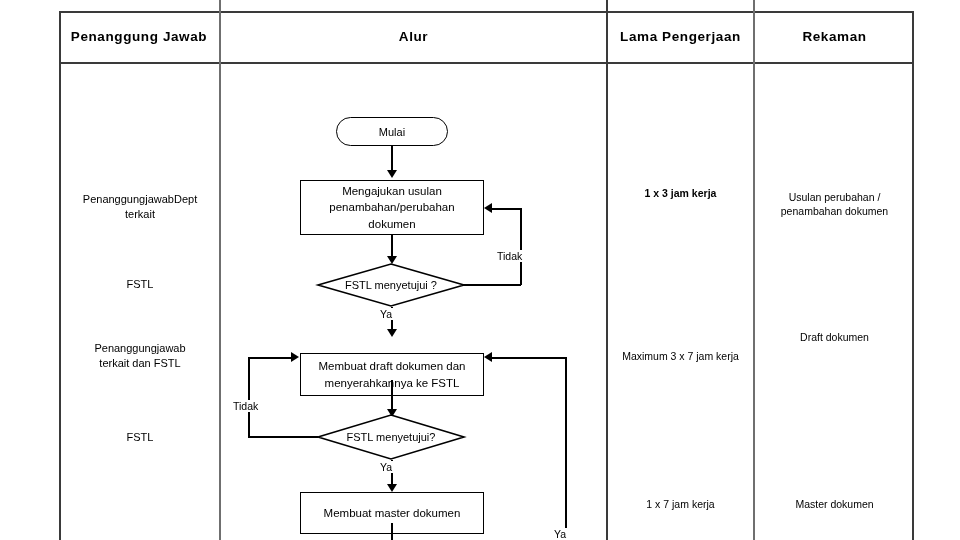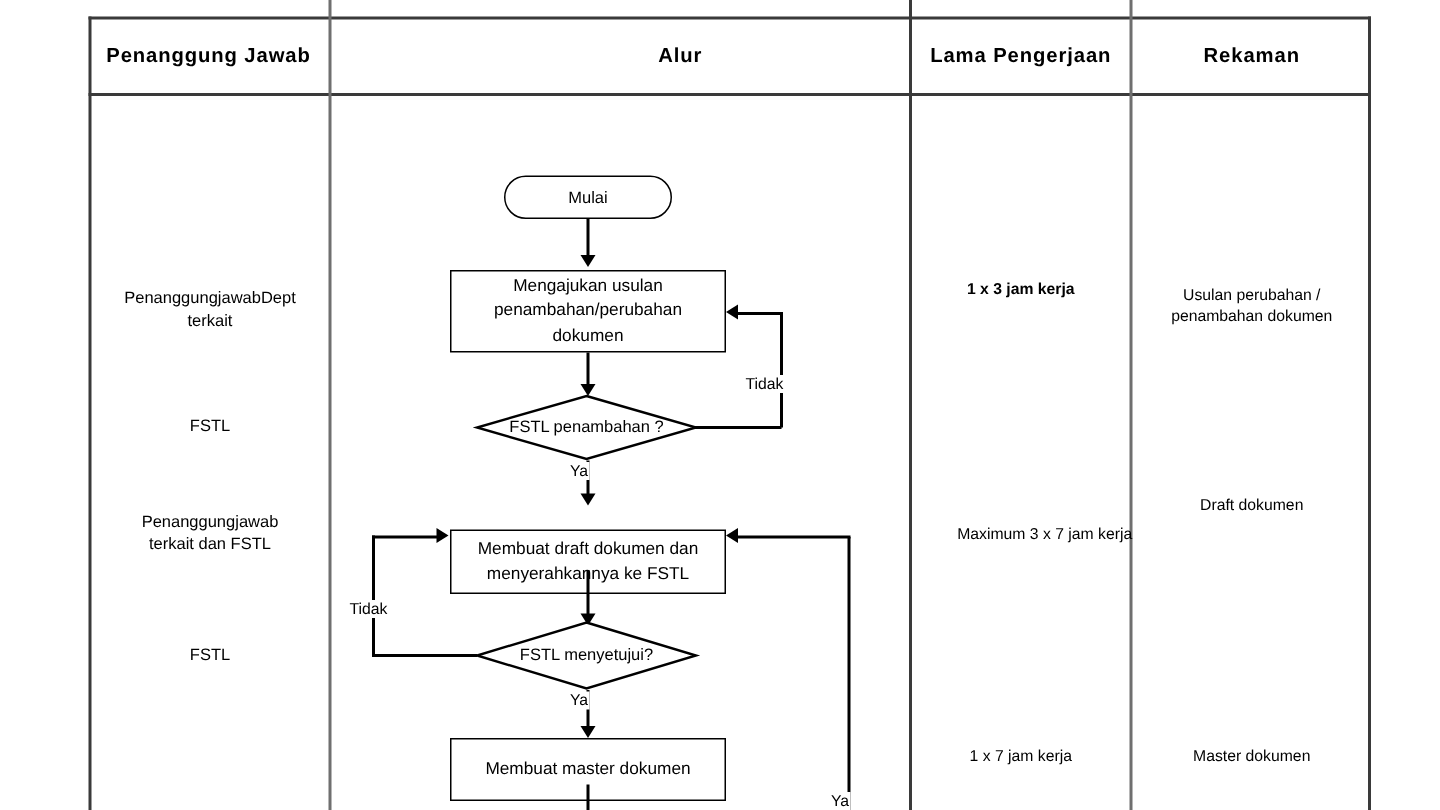--- a/index.html
+++ b/index.html
@@ -180,52 +180,52 @@
 <div id="page">
 
   <div class="table-frame"></div>
   <div class="header-rule"></div>
 
   <div class="col-divider" style="left:219px; height:540px;"></div>
   <div class="col-divider thick" style="left:606px; height:540px;"></div>
   <div class="col-divider" style="left:753px; height:540px;"></div>
 
   <div class="hdr" style="left:59px; width:160px;">Penanggung Jawab</div>
-  <div class="hdr" style="left:221px; width:385px;margin-left:40px;">Alur</div>
+  <div class="hdr" style="left:221px; width:385px;">Alur</div>
   <div class="hdr" style="left:608px; width:145px;">Lama Pengerjaan</div>
   <div class="hdr" style="left:755px; width:159px;">Rekaman</div>
 
   <div class="resp-label" style="top:192px;">PenanggungjawabDept<br>terkait</div>
   <div class="resp-label" style="top:277px;">FSTL</div>
   <div class="resp-label" style="top:341px;">Penanggungjawab<br>terkait dan FSTL</div>
   <div class="resp-label" style="top:430px;">FSTL</div>
 
   <div class="cell-text dur" style="top:186px;font-weight:bold;">1 x  3 jam kerja</div>
-  <div class="cell-text dur" style="top:349px;padding-left:16px;">Maximum 3 x  7 jam kerja</div>
+  <div class="cell-text dur" style="top:349px;">Maximum 3 x  7 jam kerja</div>
   <div class="cell-text dur" style="top:497px;">1 x 7 jam kerja</div>
 
   <div class="cell-text rec" style="top:190px;">Usulan perubahan /<br>penambahan dokumen</div>
   <div class="cell-text rec" style="top:330px;">Draft dokumen</div>
   <div class="cell-text rec" style="top:497px;">Master dokumen</div>
 
   <div class="node terminator" style="left:336px; top:117px; width:112px; height:29px;">Mulai</div>
 
   <div class="conn vline" style="left:391px; top:146px; height:26px;"></div>
   <div class="arrow arrow-down" style="left:387px; top:170px;"></div>
 
   <div class="node process" style="left:300px; top:180px; width:184px; height:55px;">Mengajukan usulan<br>penambahan/perubahan<br>dokumen</div>
 
   <div class="conn vline" style="left:391px; top:235px; height:25px;"></div>
   <div class="arrow arrow-down" style="left:387px; top:256px;"></div>
 
   <div class="decision-wrap" style="left:317px; top:263px; width:148px; height:44px;">
     <svg width="148" height="44" viewBox="0 0 148 44" aria-hidden="true">
       <polygon points="74,1 147,22 74,43 1,22" fill="#ffffff" stroke="#000000" stroke-width="1.6"></polygon>
     </svg>
-    <div class="decision-label">FSTL penambahan ?</div>
+    <div class="decision-label">FSTL menyetujui ?</div>
   </div>
 
   <div class="conn hline" style="left:463px; top:284px; width:58px;"></div>
   <div class="conn vline" style="left:520px; top:208px; height:77px;"></div>
   <div class="conn hline" style="left:492px; top:208px; width:29px;"></div>
   <div class="arrow arrow-left" style="left:484px; top:203px;"></div>
   <div class="edge-label" style="left:496px; top:250px;">Tidak</div>
 
   <div class="conn vline" style="left:391px; top:307px; height:25px;"></div>
   <div class="arrow arrow-down" style="left:387px; top:329px;"></div>

